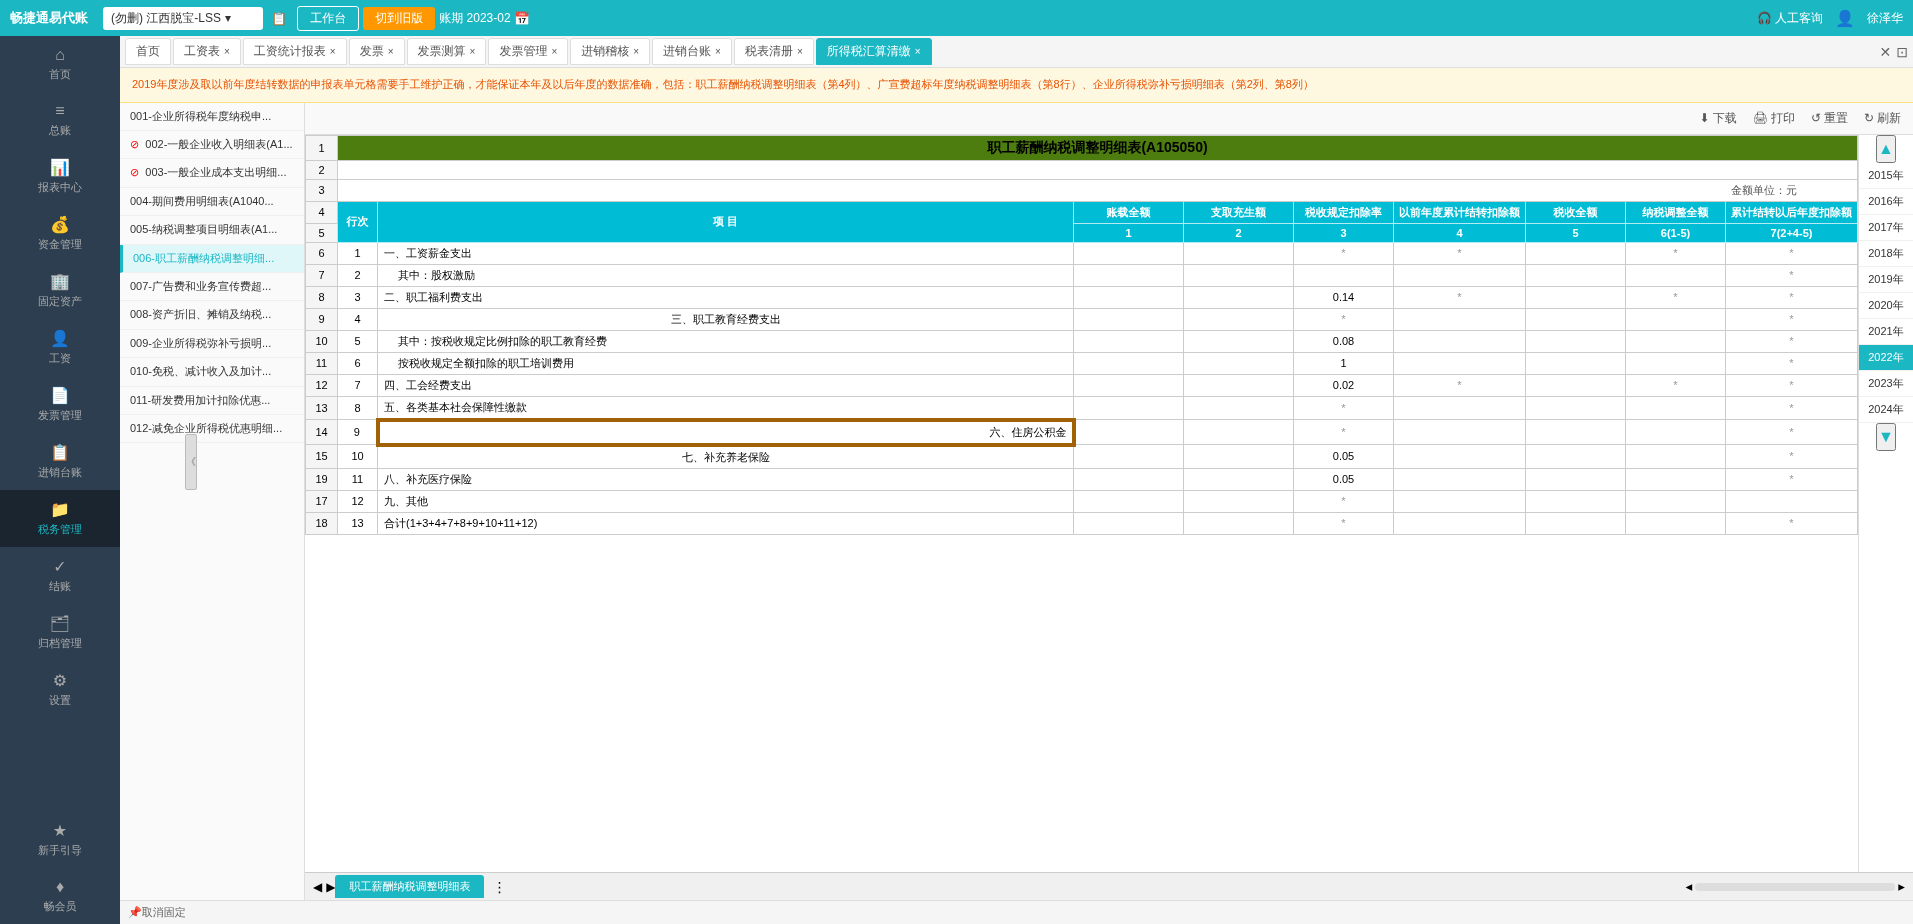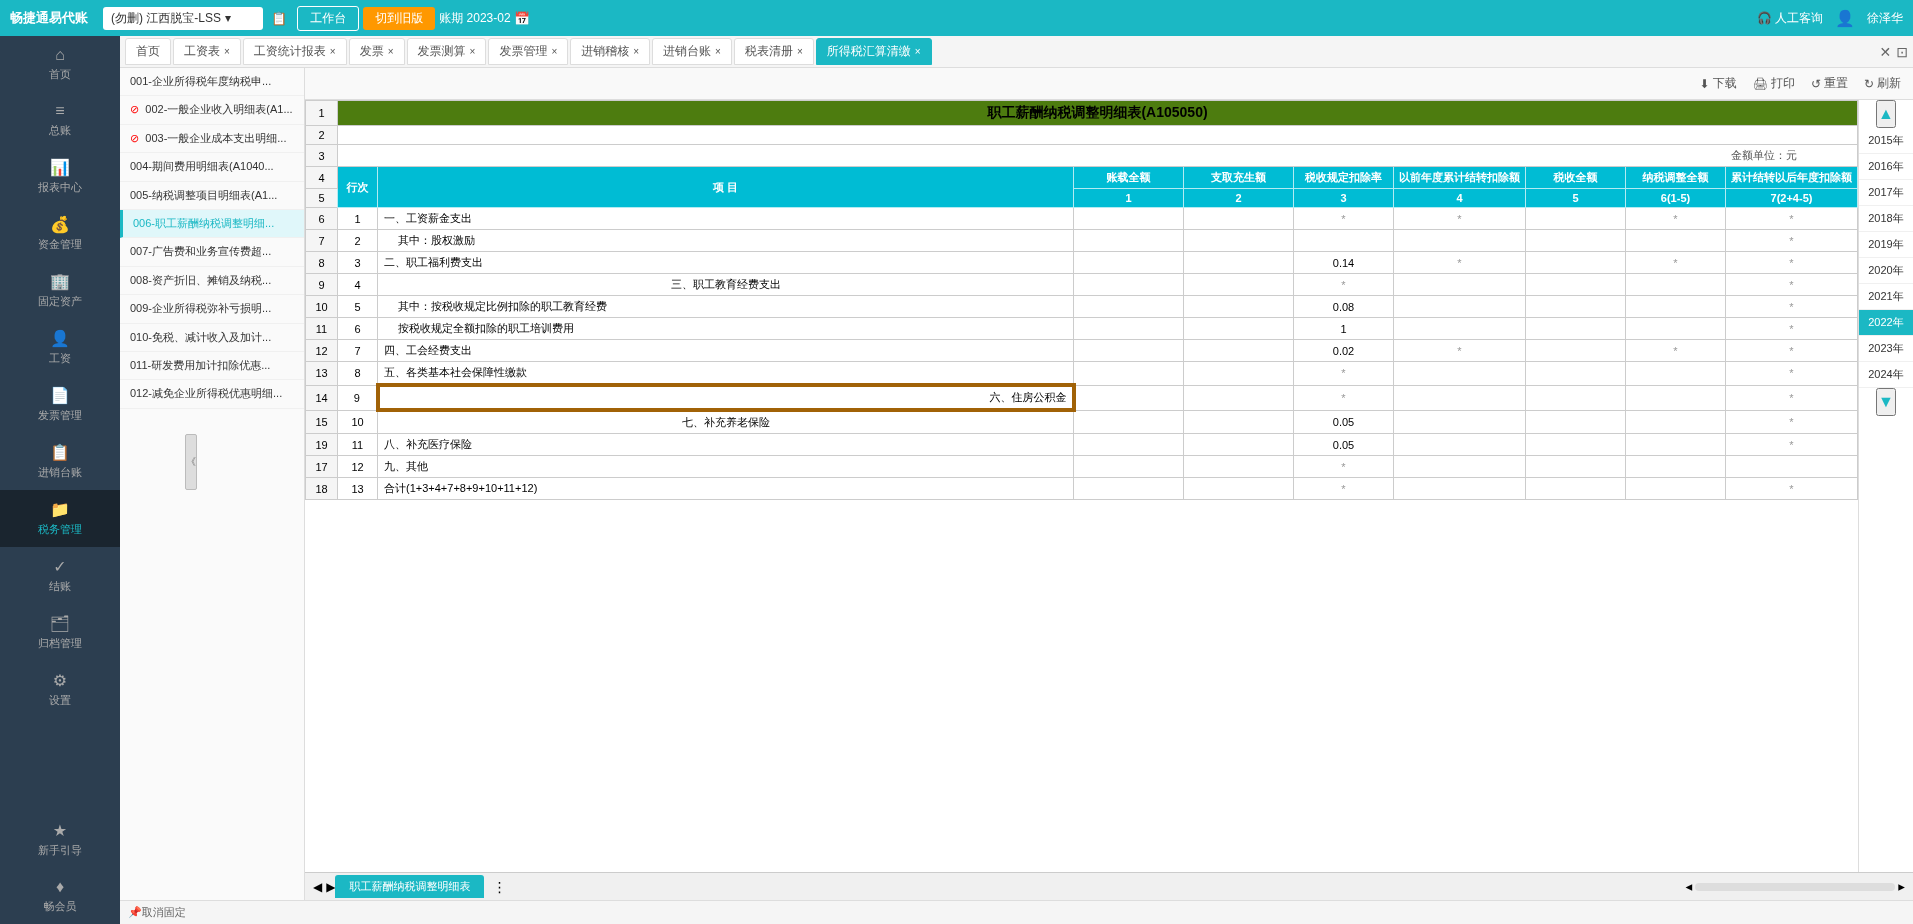--- a/index.html
+++ b/index.html
@@ -219,20 +219,23 @@
           <span class="tab-close">×</span>
         </div>
         <div class="tab-bar-right">
           <button class="tab-action-btn">✕</button>
           <button class="tab-action-btn">⊡</button>
         </div>
       </div>
 
       <div class="page-content">
 
+        <div class="notice-bar">
+          <span>2019年度涉及取以前年度结转数据的申报表单元格需要手工维护正确，才能保证本年及以后年度的数据准确，包括：职工薪酬纳税调整明细表（第4列）、广宣费超标年度纳税调整明细表（第8行）、企业所得税弥补亏损明细表（第2列、第8列）</span>
+        </div>
 
         <div class="inner-layout">
 
           <div class="left-panel">
             <div class="left-panel-item">
               <span>001-企业所得税年度纳税申...</span>
             </div>
             <div class="left-panel-item">
               <span class="error-dot">⊘</span>
               <span>002-一般企业收入明细表(A1...</span>

